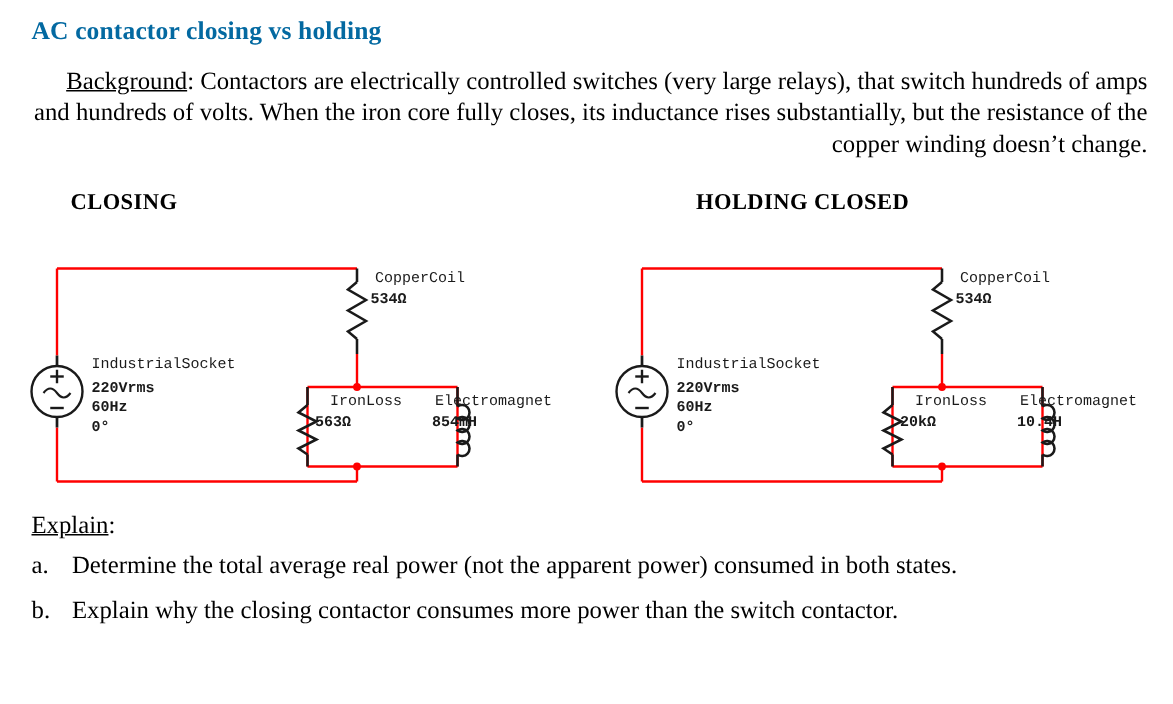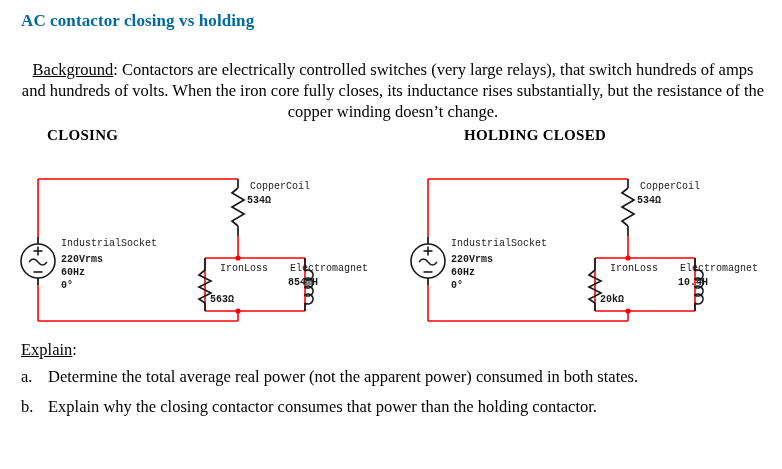--- a/index.html
+++ b/index.html
@@ -28,22 +28,21 @@
     letter-spacing: 0.1px;
     white-space: nowrap;
   }
   .background-para {
     position: absolute;
     left: 21px;
     top: 43px;
     width: 744px;
     font-size: 16.5px;
     line-height: 21px;
-    text-align: center;
-    margin-top: 16px;
+    text-align: right;
   }
   .u {
     text-decoration: underline;
   }
 
   .problem-label {
     position: absolute;
     left: 21px;
     top: 340px;
     font-size: 16.5px;
@@ -101,21 +100,21 @@
   }
   .clabel.bold { font-weight: bold; }
 
   .lbl-socket      { left: 61px;  top: 67px; }
   .lbl-src-v       { left: 61px;  top: 83px; }
   .lbl-src-f       { left: 61px;  top: 96px; }
   .lbl-src-p       { left: 61px;  top: 109px; }
   .lbl-coil-name   { left: 250px; top: 10px; }
   .lbl-coil-val    { left: 247px; top: 24px; }
   .lbl-iron-name   { left: 203px; top: 92px; margin-left: 17px; }
-  .lbl-iron-val    { left: 210px; top: 106px; margin-top: 17px; }
+  .lbl-iron-val    { left: 210px; top: 106px; }
   .lbl-emag-name   { left: 290px; top: 92px; }
   .lbl-emag-val    { left: 288px; top: 106px; }
 </style>
 </head>
 <body>
 
 <div class="page-title">AC contactor closing vs holding</div>
 
 <div class="background-para">
   <span class="u">Background</span><span>: Contactors are electrically controlled switches (very large relays), that switch hundreds of amps and hundreds of volts. When the iron core fully closes, its inductance rises substantially, but the resistance of the copper winding doesn’t change.</span>
@@ -269,15 +268,15 @@
   <span class="u">Explain</span><span>:</span>
 </div>
 
 <div class="problem-list">
   <div class="problem-item">
     <span class="problem-marker">a.</span>
     <span class="problem-text">Determine the total average real power (not the apparent power) consumed in both states.</span>
   </div>
   <div class="problem-item">
     <span class="problem-marker">b.</span>
-    <span class="problem-text">Explain why the closing contactor consumes that power than the holding contactor.</span>
+    <span class="problem-text">Explain why the closing contactor consumes more power than the switch contactor.</span>
   </div>
 </div>
 
 </body></html>

